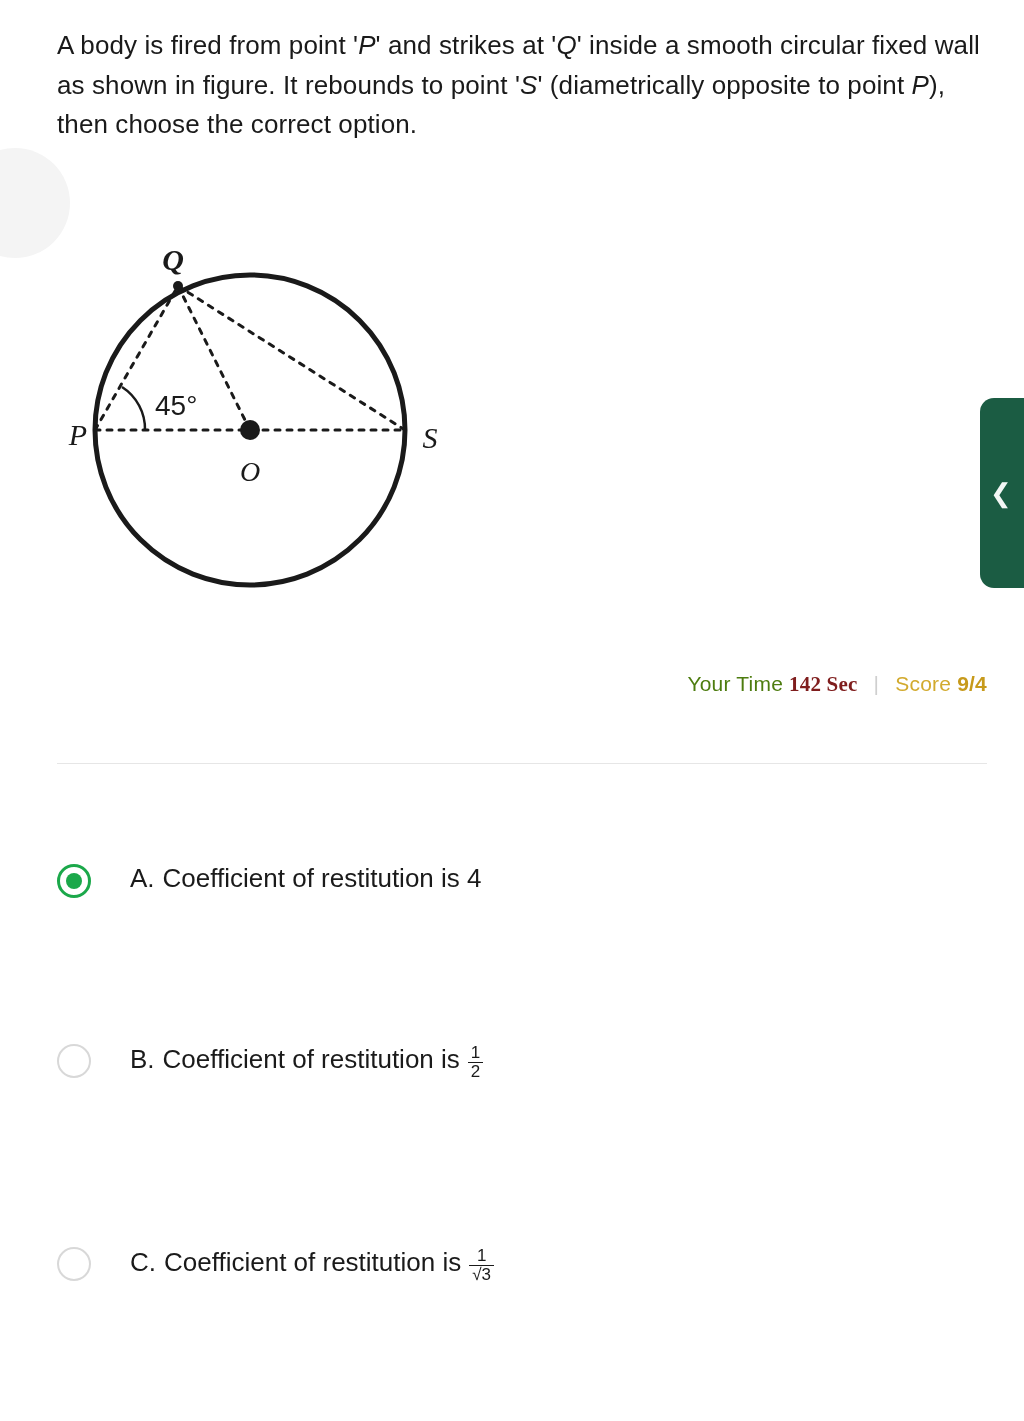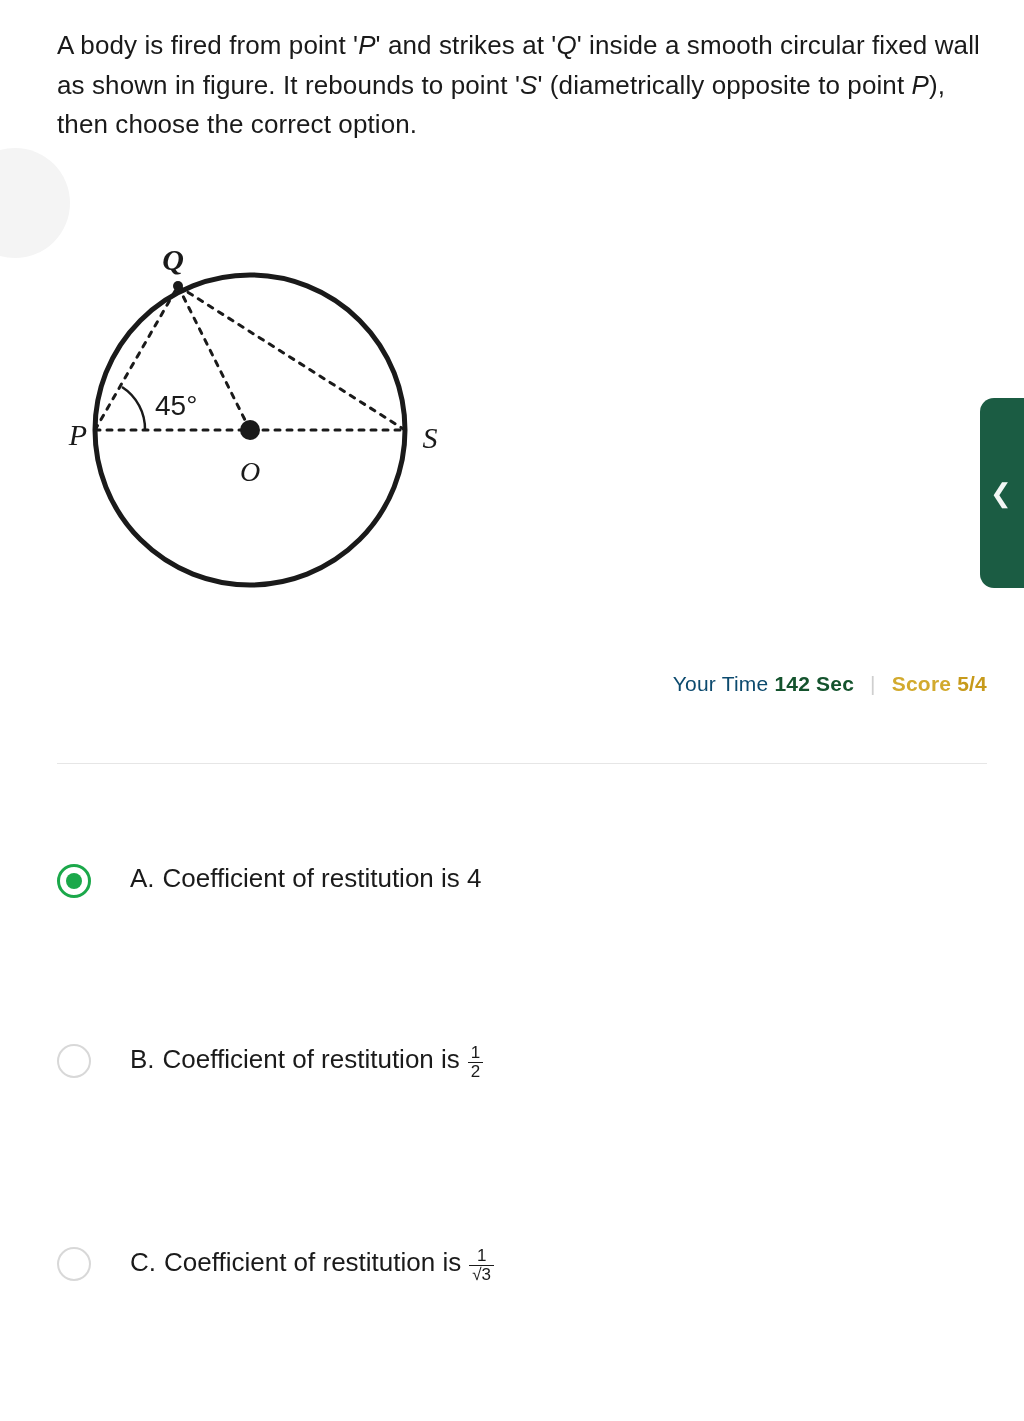--- a/index.html
+++ b/index.html
@@ -78,25 +78,25 @@
   .stats {
     position: absolute;
     left: 57px;
     top: 672px;
     width: 930px;
     text-align: right;
     font-size: 21px;
     color: #c9a227;
     letter-spacing: 0.2px;
   }
-  .stats .lbl { color: #0c4a6e; text-align: right; }
-  .stats .val { font-weight: bold; color: #14532d; }
+  .stats .lbl { color: #4d7c0f; text-align: right; }
+  .stats .val { font-weight: bold; color: #7f1d1d; font-family: Liberation Serif, serif; }
   .stats .sep { color: #cfcfcf; margin: 0 10px; font-weight: normal; }
   .stats .score { color: #c79a1b; font-weight: bold; }
-  .stats .score-lbl { color: #d2aa2e; font-weight: bold; }
+  .stats .score-lbl { color: #d2aa2e; font-weight: normal; }
 
   .divider {
     position: absolute;
     left: 57px;
     top: 763px;
     width: 930px;
     height: 1px;
     background: #e6e6e6;
   }
 
@@ -201,21 +201,21 @@
       <text x="190" y="243" font-family="Liberation Serif, serif" font-size="28" font-style="italic" fill="#1a1a1a" text-anchor="middle">O</text>
       <text x="95" y="177" font-family="Liberation Sans, sans-serif" font-size="28" fill="#1a1a1a">45°</text>
     </svg>
   </div>
 
   <div class="stats">
     <span class="lbl">Your Time</span>
     <span class="val">142 Sec</span>
     <span class="sep">|</span>
     <span class="score-lbl">Score</span>
-    <span class="score">5/4</span>
+    <span class="score">9/4</span>
   </div>
 
   <div class="divider"></div>
 
   <div class="option opt-a">
     <div class="radio selected"></div>
     <div class="opt-text">
       <span>A.</span>
       <span>Coefficient of restitution is 4</span>
     </div>

